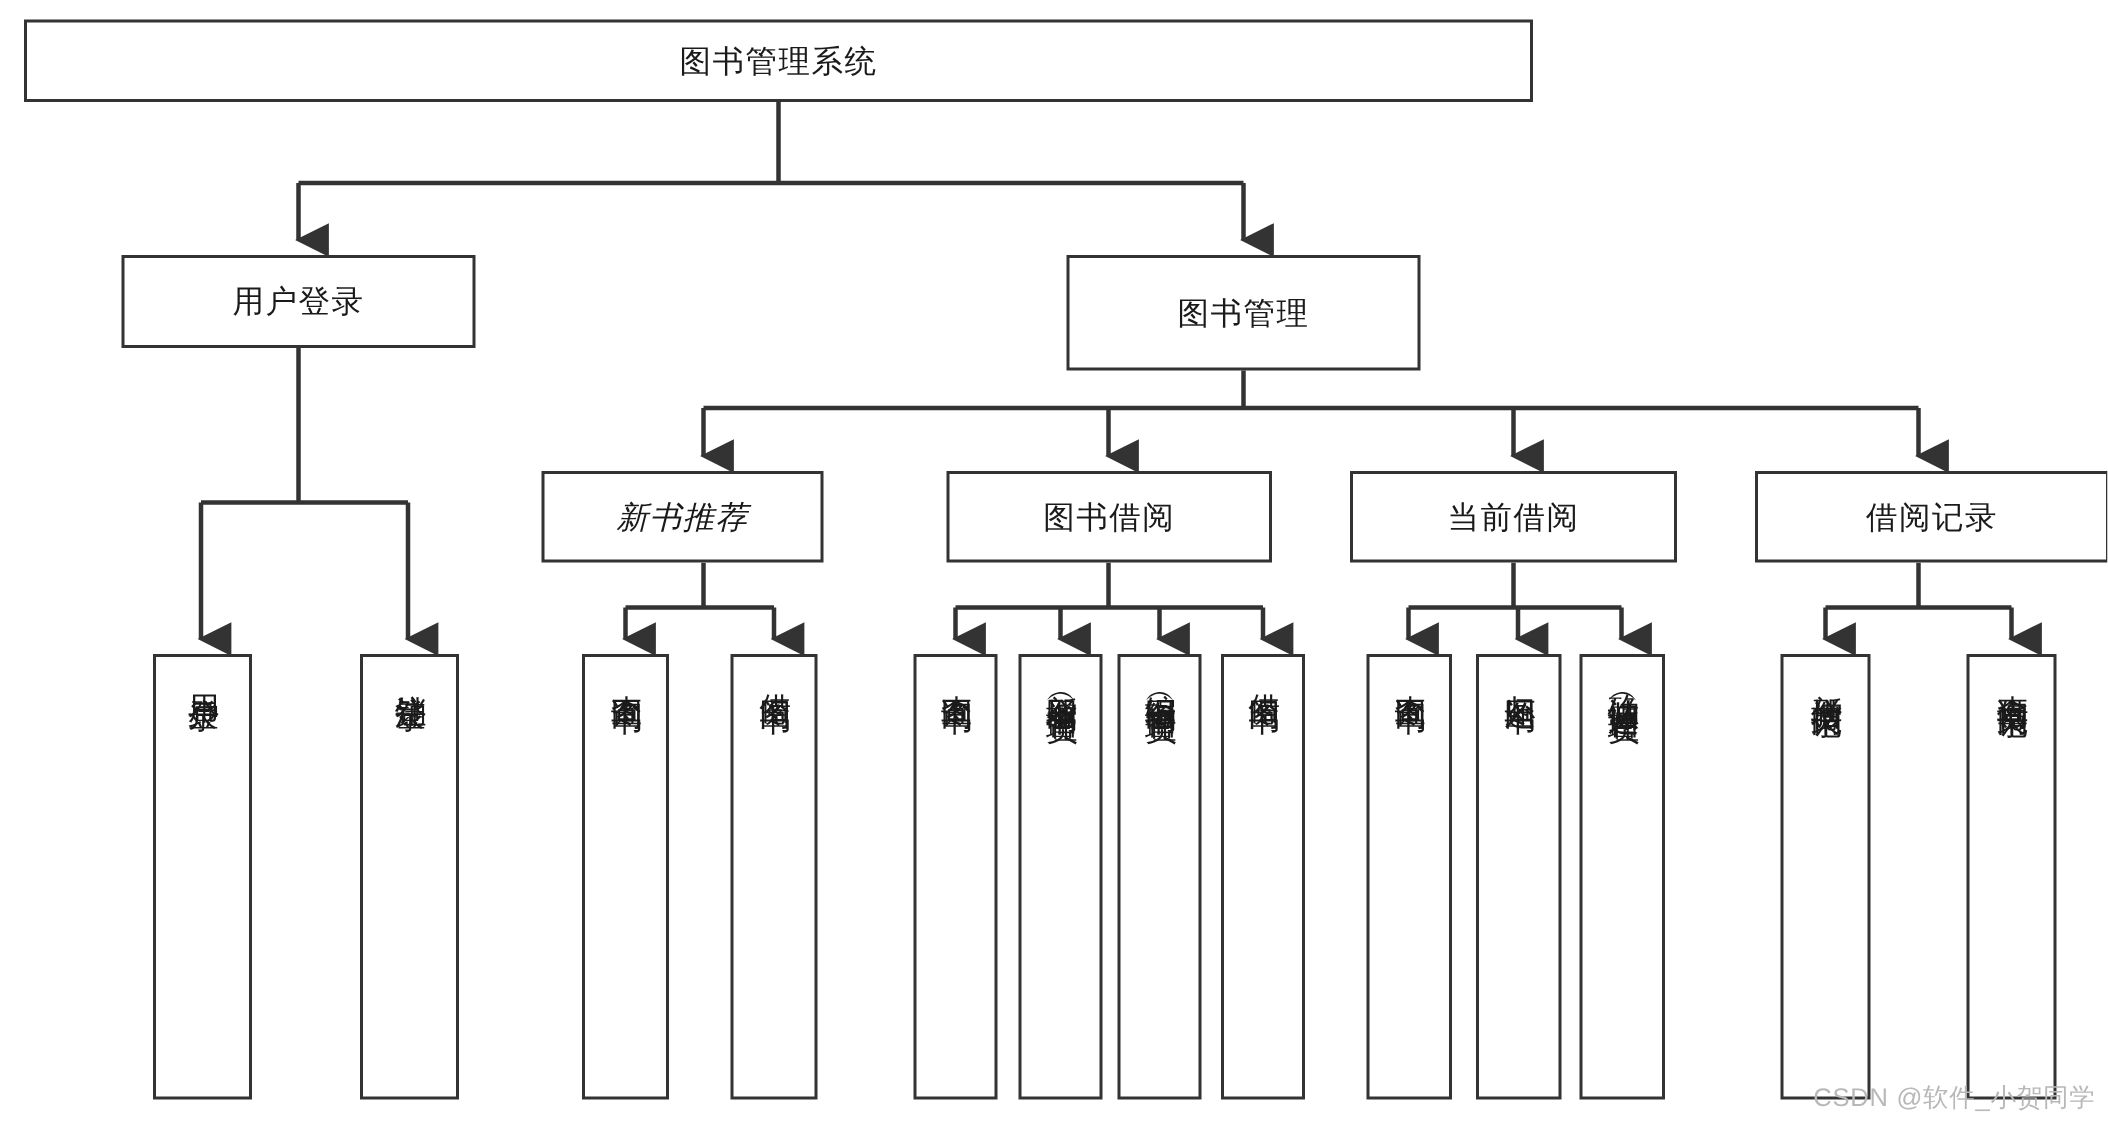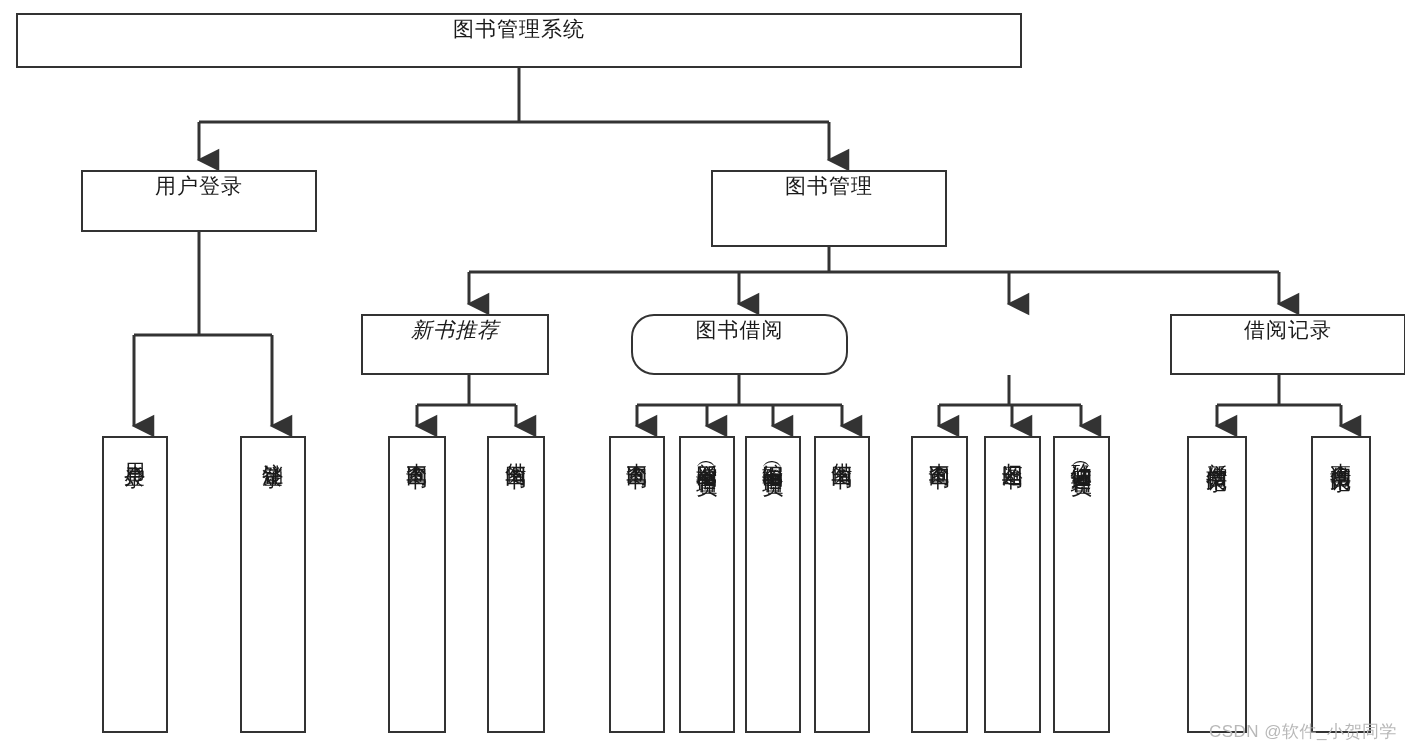--- a/index.html
+++ b/index.html
@@ -22,20 +22,21 @@
     width: 1405px;
     height: 747px;
     pointer-events: none;
   }
   .node {
     position: absolute;
     box-sizing: border-box;
     border: 2px solid #333333;
     background: #ffffff;
     display: flex;
+    align-items: center;
     justify-content: center;
     color: #1a1a1a;
   }
   .node.horiz {
     font-size: 21px;
     letter-spacing: 1px;
   }
   .node.vert {
     writing-mode: vertical-rl;
     text-orientation: upright;
@@ -124,22 +125,25 @@
   <div class="node horiz" style="left:81px; top:170px; width:236px; height:62px;">
     <span>用户登录</span>
   </div>
   <div class="node horiz" style="left:711px; top:170px; width:236px; height:77px;">
     <span>图书管理</span>
   </div>
 
   <div class="node horiz" style="left:361px; top:314px; width:188px; height:61px;font-style:italic;">
     <span>新书推荐</span>
   </div>
-  <div class="node horiz" style="left:631px; top:314px; width:217px; height:61px;border-radius:23px;">
+  <div class="node horiz" style="left:631px; top:314px; width:217px; height:61px;">
     <span>图书借阅</span>
+  </div>
+  <div class="node horiz" style="left:900px; top:314px; width:218px; height:61px;">
+    <span>当前借阅</span>
   </div>
   <div class="node horiz" style="left:1170px; top:314px; width:236px; height:61px;">
     <span>借阅记录</span>
   </div>
 
   <div class="node vert" style="left:102px; top:436px; width:66px; height:297px;">
     <span>用户登录</span>
   </div>
   <div class="node vert" style="left:240px; top:436px; width:66px; height:297px;">
     <span>注销登录</span>

